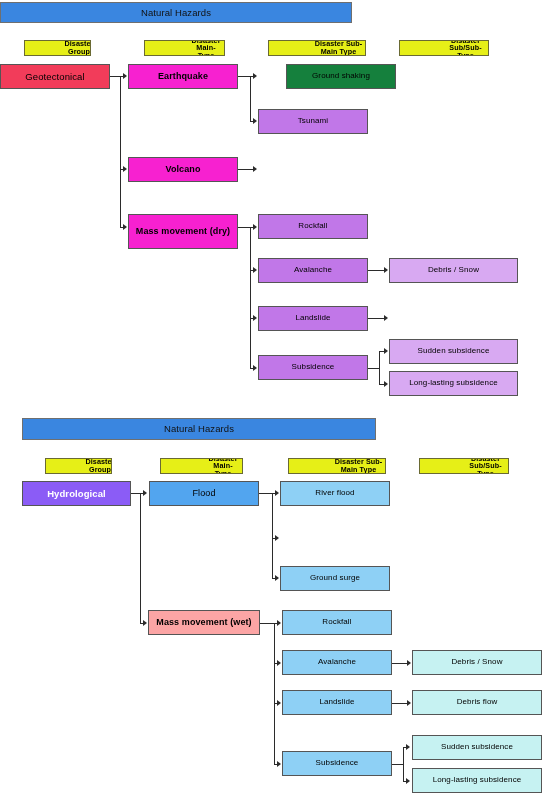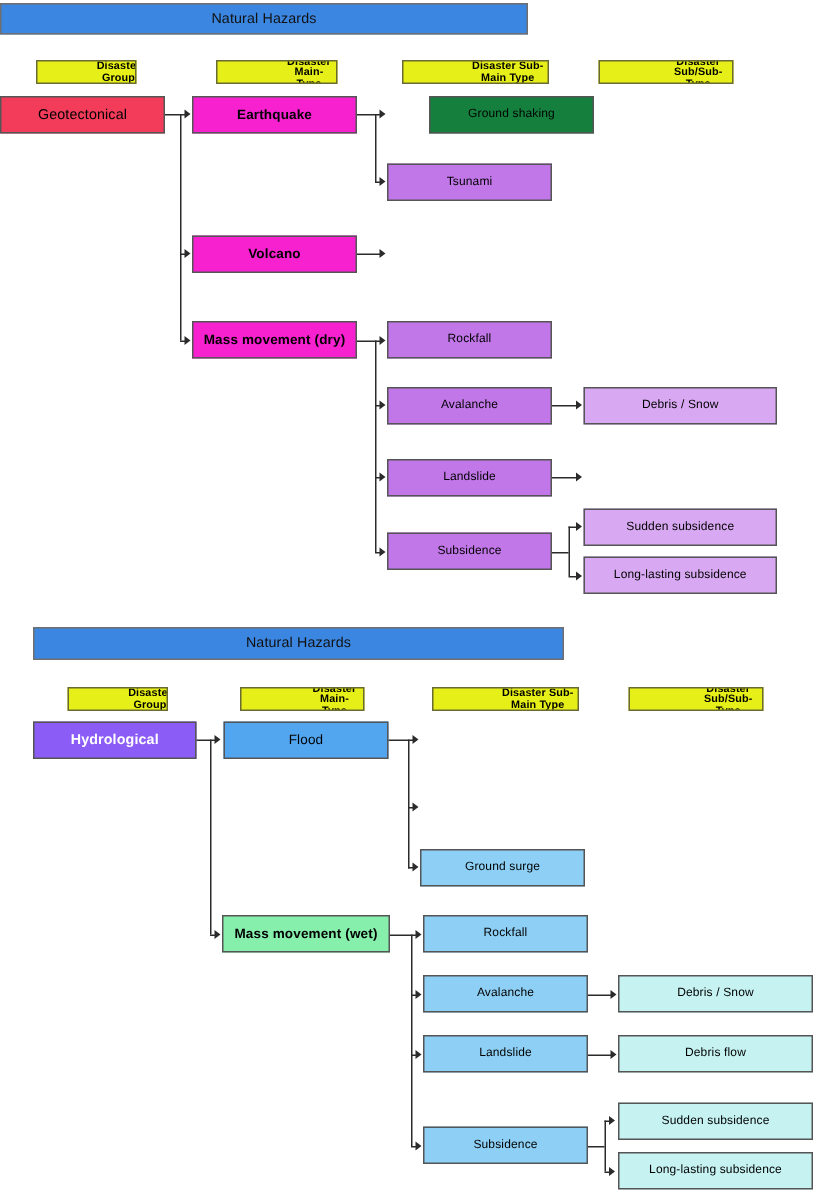--- a/index.html
+++ b/index.html
@@ -75,21 +75,21 @@
 
   <div class="node caption" style="left:24px; top:40px; width:67px; height:16px; background:#e6ef17;">Disaster Group</div>
   <div class="node caption" style="left:144px; top:40px; width:81px; height:16px; background:#e6ef17;">Disaster Main-Type</div>
   <div class="node caption" style="left:268px; top:40px; width:98px; height:16px; background:#e6ef17;">Disaster Sub-Main Type</div>
   <div class="node caption" style="left:399px; top:40px; width:90px; height:16px; background:#e6ef17;">Disaster Sub/Sub-Type</div>
 
   <div class="node lvl1" style="left:0px; top:64px; width:110px; height:25px; background:#f23c5a;">Geotectonical</div>
 
   <div class="node lvl2 bold" style="left:128px; top:64px; width:110px; height:25px; background:#f721d0;">Earthquake</div>
   <div class="node lvl2 bold" style="left:128px; top:157px; width:110px; height:25px; background:#f721d0;">Volcano</div>
-  <div class="node lvl2 bold" style="left:128px; top:214px; width:110px; height:25px; background:#f721d0;">Mass movement (dry)</div>
+  <div class="node lvl2 bold" style="left:128px; top:214px; width:110px; height:35px; background:#f721d0;">Mass movement (dry)</div>
 
   <div class="node lvl3" style="left:258px; top:64px; width:110px; height:25px; background:#15803d;margin-left:28px;">Ground shaking</div>
   <div class="node lvl3" style="left:258px; top:109px; width:110px; height:25px; background:#c177e8;">Tsunami</div>
   <div class="node lvl3" style="left:258px; top:214px; width:110px; height:25px; background:#c177e8;">Rockfall</div>
   <div class="node lvl3" style="left:258px; top:258px; width:110px; height:25px; background:#c177e8;">Avalanche</div>
   <div class="node lvl3" style="left:258px; top:306px; width:110px; height:25px; background:#c177e8;">Landslide</div>
   <div class="node lvl3" style="left:258px; top:355px; width:110px; height:25px; background:#c177e8;">Subsidence</div>
 
   <div class="node lvl4" style="left:389px; top:258px; width:129px; height:25px; background:#d8a9f2;">Debris / Snow</div>
   <div class="node lvl4" style="left:389px; top:339px; width:129px; height:25px; background:#d8a9f2;">Sudden subsidence</div>
@@ -145,22 +145,23 @@
   <div class="node banner" style="left:22px; top:418px; width:354px; height:22px; background:#3a86e0;">Natural Hazards</div>
 
   <div class="node caption" style="left:45px; top:458px; width:67px; height:16px; background:#e6ef17;">Disaster Group</div>
   <div class="node caption" style="left:160px; top:458px; width:83px; height:16px; background:#e6ef17;">Disaster Main-Type</div>
   <div class="node caption" style="left:288px; top:458px; width:98px; height:16px; background:#e6ef17;">Disaster Sub-Main Type</div>
   <div class="node caption" style="left:419px; top:458px; width:90px; height:16px; background:#e6ef17;">Disaster Sub/Sub-Type</div>
 
   <div class="node lvl1 white" style="left:22px; top:481px; width:109px; height:25px; background:#8b5cf6;">Hydrological</div>
 
   <div class="node lvl2" style="left:149px; top:481px; width:110px; height:25px; background:#52a5ef;">Flood</div>
-  <div class="node lvl2 bold" style="left:148px; top:610px; width:112px; height:25px; background:#86efac;">Mass movement (wet)</div>
-
+  <div class="node lvl2 bold" style="left:148px; top:610px; width:112px; height:25px; background:#fca5a5;">Mass movement (wet)</div>
+
+  <div class="node lvl3" style="left:280px; top:481px; width:110px; height:25px; background:#8ed0f5;">River flood</div>
   <div class="node lvl3" style="left:280px; top:566px; width:110px; height:25px; background:#8ed0f5;">Ground surge</div>
   <div class="node lvl3" style="left:282px; top:610px; width:110px; height:25px; background:#8ed0f5;">Rockfall</div>
   <div class="node lvl3" style="left:282px; top:650px; width:110px; height:25px; background:#8ed0f5;">Avalanche</div>
   <div class="node lvl3" style="left:282px; top:690px; width:110px; height:25px; background:#8ed0f5;">Landslide</div>
   <div class="node lvl3" style="left:282px; top:751px; width:110px; height:25px; background:#8ed0f5;">Subsidence</div>
 
   <div class="node lvl4" style="left:412px; top:650px; width:130px; height:25px; background:#c6f2f2;">Debris / Snow</div>
   <div class="node lvl4" style="left:412px; top:690px; width:130px; height:25px; background:#c6f2f2;">Debris flow</div>
   <div class="node lvl4" style="left:412px; top:735px; width:130px; height:25px; background:#c6f2f2;">Sudden subsidence</div>
   <div class="node lvl4" style="left:412px; top:768px; width:130px; height:25px; background:#c6f2f2;">Long-lasting subsidence</div>

